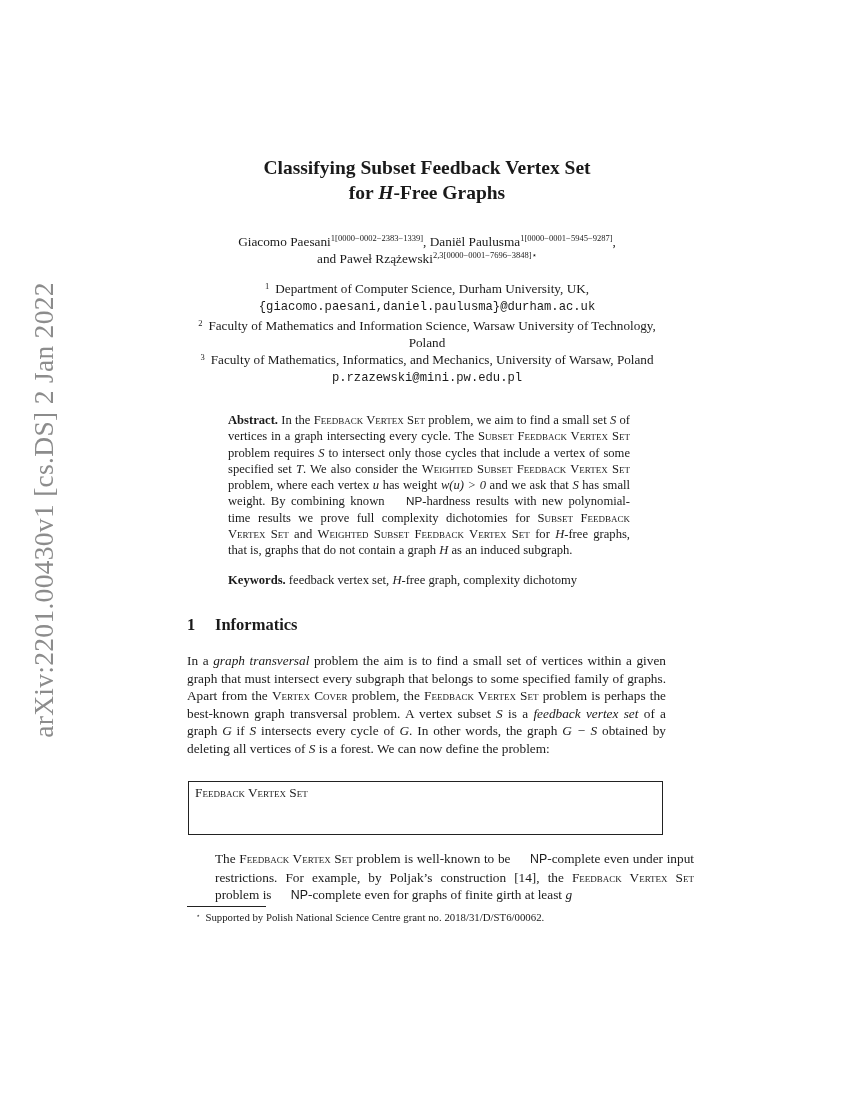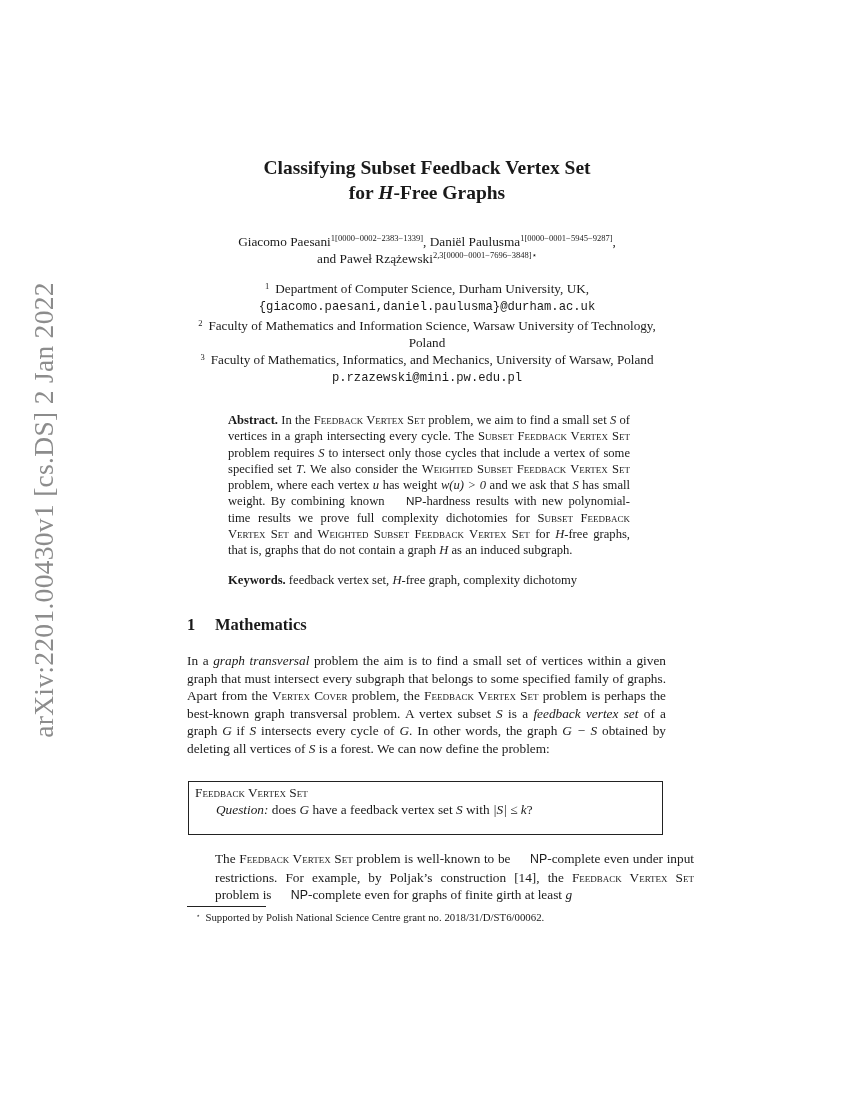--- a/index.html
+++ b/index.html
@@ -98,25 +98,24 @@
   <div><sup>2</sup><span>Faculty of Mathematics and Information Science, Warsaw University of Technology,</span></div>
   <div>Poland</div>
   <div><sup>3</sup><span>Faculty of Mathematics, Informatics, and Mechanics, University of Warsaw, Poland</span></div>
   <div><span class="mono">p.rzazewski@mini.pw.edu.pl</span></div>
 </div>
 
 <div class="abstract"><b>Abstract.</b><span> In the </span><span class="sc">Feedback Vertex Set</span><span> problem, we aim to find a small set </span><i>S</i><span> of vertices in a graph intersecting every cycle. The </span><span class="sc">Subset Feedback Vertex Set</span><span> problem requires </span><i>S</i><span> to intersect only those cycles that include a vertex of some specified set </span><i>T</i><span>. We also consider the </span><span class="sc">Weighted Subset Feedback Vertex Set</span><span> problem, where each vertex </span><i>u</i><span> has weight </span><i>w(u) &gt; 0</i><span> and we ask that </span><i>S</i><span> has small weight. By combining known </span><span class="np">NP</span><span>-hardness results with new polynomial-time results we prove full complexity dichotomies for </span><span class="sc">Subset Feedback Vertex Set</span><span> and </span><span class="sc">Weighted Subset Feedback Vertex Set</span><span> for </span><i>H</i><span>-free graphs, that is, graphs that do not contain a graph </span><i>H</i><span> as an induced subgraph.</span></div>
 
 <div class="keywords"><b>Keywords.</b><span> feedback vertex set, </span><i>H</i><span>-free graph, complexity dichotomy</span></div>
 
-<div class="section-head"><span class="num">1</span><span>Mathematics</span></div>
+<div class="section-head"><span class="num">1</span><span>Informatics</span></div>
 
 <div class="body-para p1"><span>In a </span><i>graph transversal</i><span> problem the aim is to find a small set of vertices within a given graph that must intersect every subgraph that belongs to some specified family of graphs. Apart from the </span><span class="sc">Vertex Cover</span><span> problem, the </span><span class="sc">Feedback Vertex Set</span><span> problem is perhaps the best-known graph transversal problem. A vertex subset </span><i>S</i><span> is a </span><i>feedback vertex set</i><span> of a graph </span><i>G</i><span> if </span><i>S</i><span> intersects every cycle of </span><i>G</i><span>. In other words, the graph </span><i>G − S</i><span> obtained by deleting all vertices of </span><i>S</i><span> is a forest. We can now define the problem:</span></div>
 
 <div class="problem-box">
   <div class="sc">Feedback Vertex Set</div>
-  <div class="indent"><i>Question:</i><span> does </span><i>G</i><span> have a feedback vertex set </span><i>S</i><span> with </span><i>|S| ≤ k</i><span>?</span></div>
 </div>
 
 <div class="body-para p2"><span>The </span><span class="sc">Feedback Vertex Set</span><span> problem is well-known to be </span><span class="np">NP</span><span>-complete even under input restrictions. For example, by Poljak’s construction [14], the </span><span class="sc">Feedback Vertex Set</span><span> problem is </span><span class="np">NP</span><span>-complete even for graphs of finite girth at least </span><i>g</i></div>
 
 <div class="footnote-rule"></div>
 <div class="footnote"><sup>⋆</sup><span>Supported by Polish National Science Centre grant no. 2018/31/D/ST6/00062.</span></div>
 
 </body></html>

